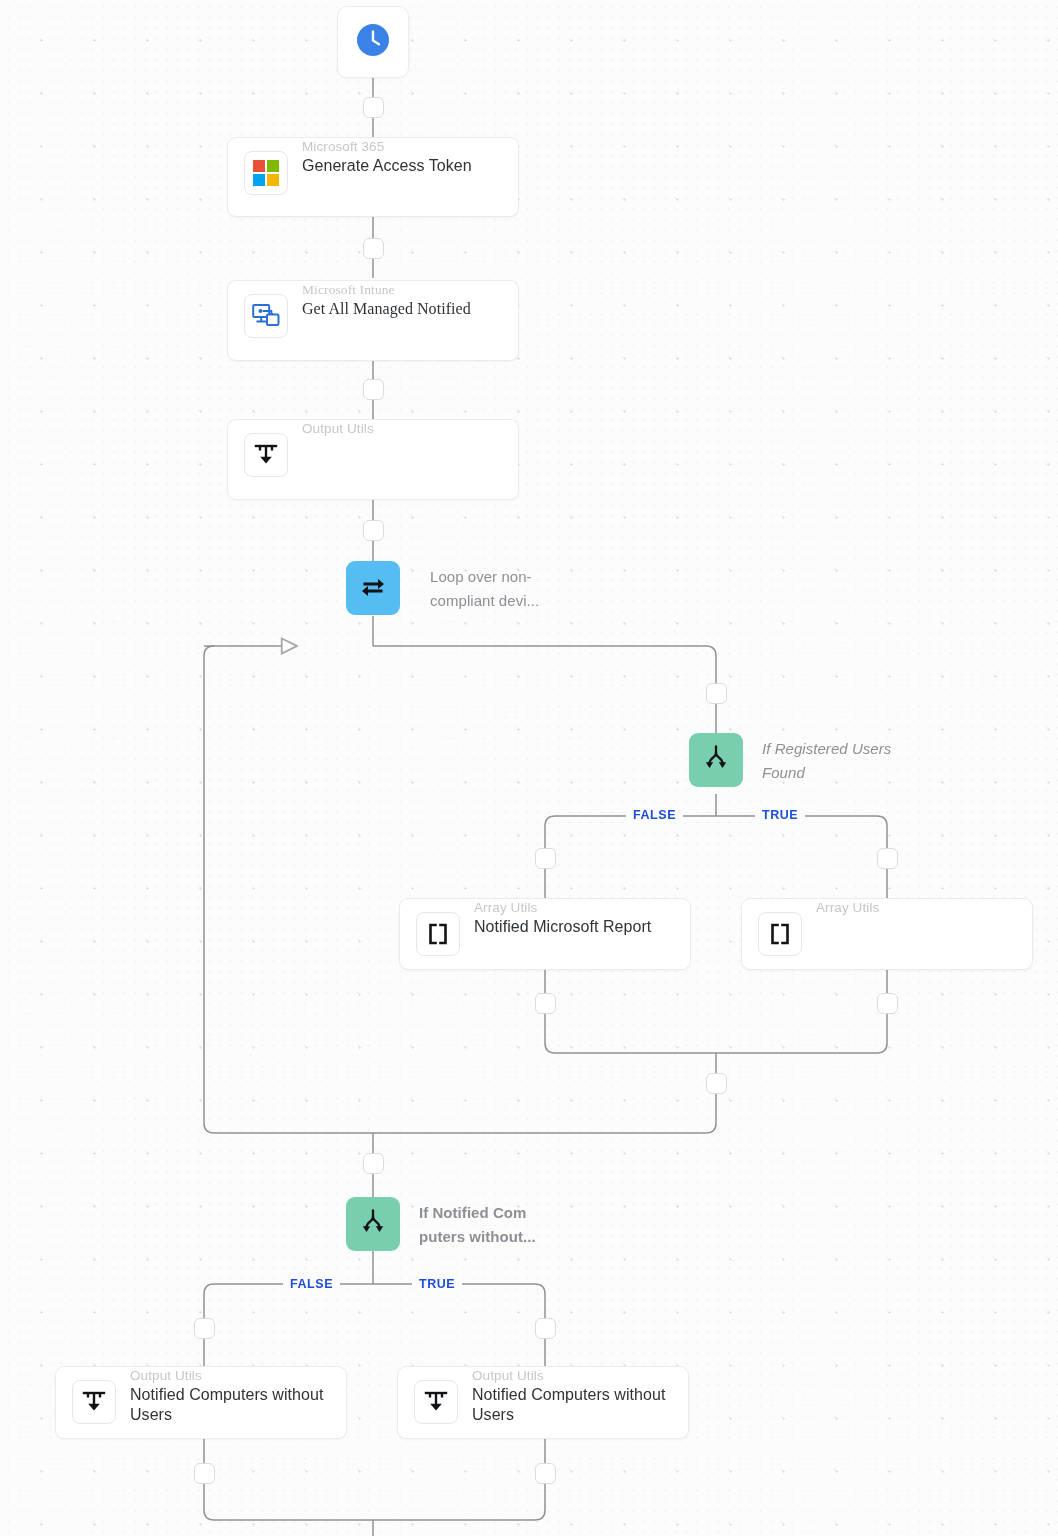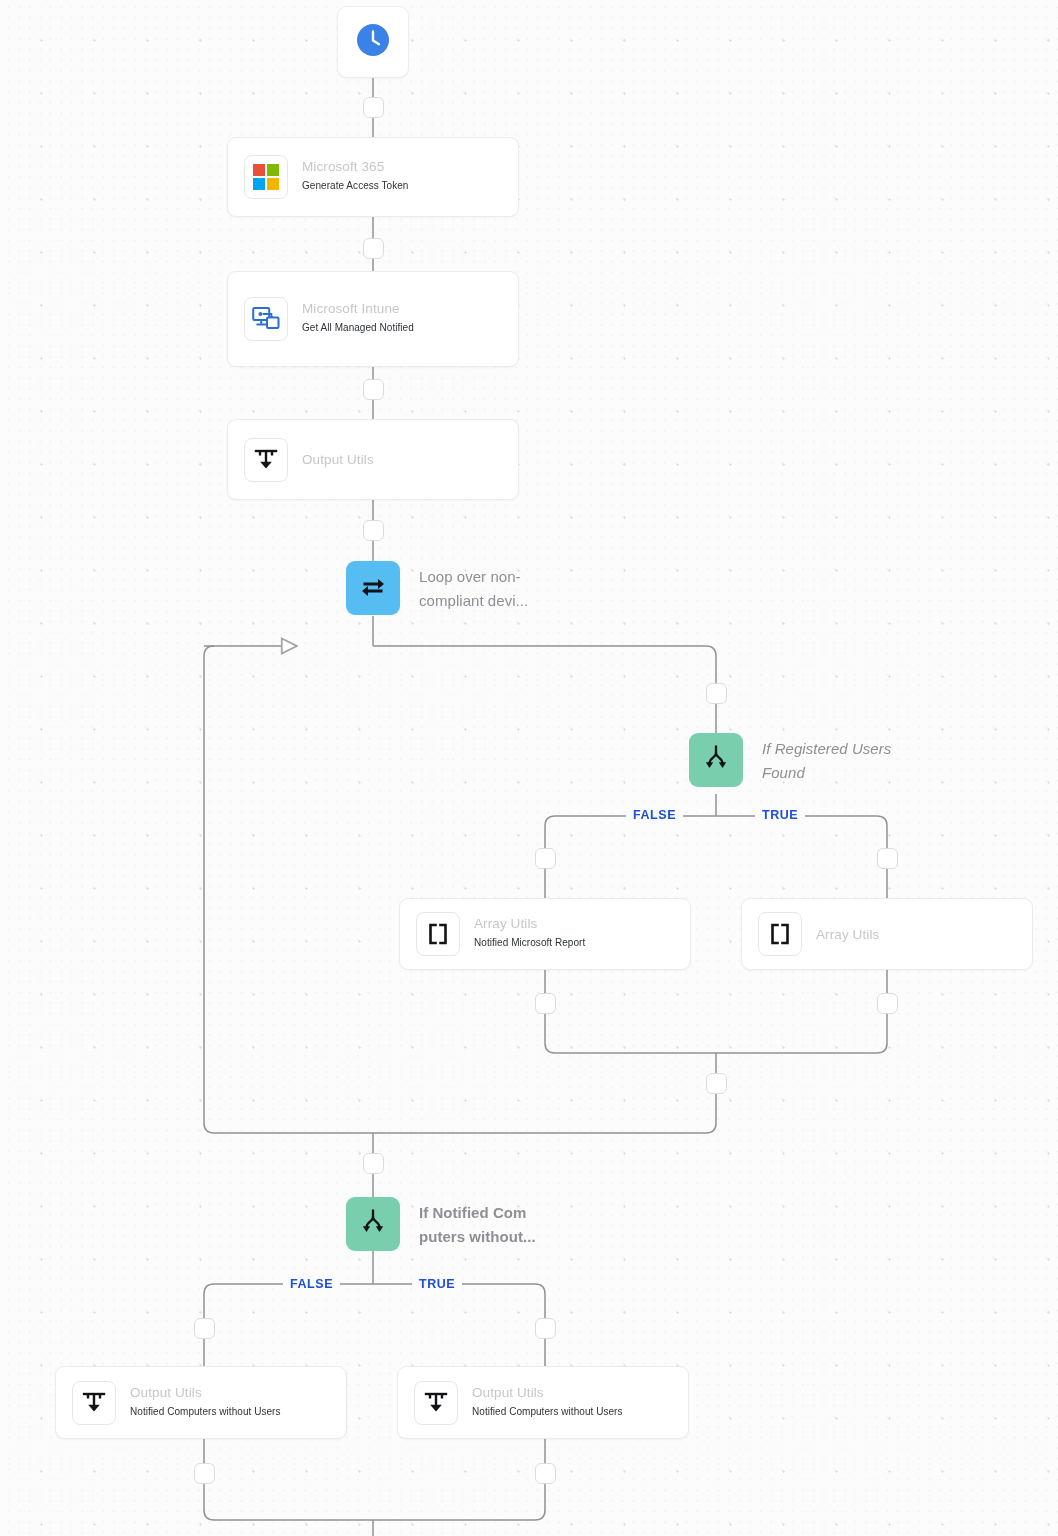--- a/index.html
+++ b/index.html
@@ -19,21 +19,21 @@
       radial-gradient(circle, #eeeef0 0.9px, transparent 1.0px);
     background-size: 53px 53px, 10.6px 10.6px;
     background-position: 15px 14px, 3px 2px;
   }
   #edges { position: absolute; inset: 0; width: 1058px; height: 1536px; pointer-events: none; }
 
   
   .node {
     position: absolute;
     display: flex;
-    align-items: center;
+    align-items: flex-start;
     background: #ffffff;
     border: 1px solid #ebebeb;
     border-radius: 9px;
     box-shadow: 0 1px 2px rgba(16,18,24,0.035);
   }
   .node-icon {
     width: 44px; height: 44px;
     flex: 0 0 44px;
     margin: 13px 0 13px 16px;
     border: 1px solid #e7e7e7;
@@ -41,21 +41,21 @@
     background: #fff;
     display: flex; align-items: center; justify-content: center;
   }
   .node-text { padding: 0 16px 0 14px; min-width: 0; }
   .node-kind {
     font-size: 13.5px; color: #c6c7ca;
     line-height: 17px; letter-spacing: 0.1px;
     white-space: nowrap;
   }
   .node-title {
-    font-size: 10px; color: #2e3338;
+    font-size: 16px; color: #2e3338;
     line-height: 19.5px; letter-spacing: 0.05px;
     margin-top: 1px;
   }
 
   
   .sq-node {
     position: absolute;
     width: 54px; height: 54px;
     border-radius: 9px;
     display: flex; align-items: center; justify-content: center;
@@ -194,21 +194,21 @@
         <rect x="0" y="14" width="12" height="12" fill="#00a4ef"></rect>
         <rect x="14" y="14" width="12" height="12" fill="#f2b600"></rect>
       </svg>
     </div>
     <div class="node-text">
       <div class="node-kind">Microsoft 365</div>
       <div class="node-title">Generate Access Token</div>
     </div>
   </div>
 
-  <div class="node" style="left:227px; top:271px; width:292px; height:96px;">
+  <div class="node" style="left:227px; top:280px; width:292px; height:81px;font-family:Liberation Serif, serif;">
     <div class="node-icon">
       <svg width="28" height="26" viewBox="0 0 28 26" xmlns="http://www.w3.org/2000/svg">
         <rect x="1.2" y="2" width="16" height="12" rx="1.2" fill="none" stroke="#2b6fd6" stroke-width="2"></rect>
         <path d="M9.2 14 L9.2 18.5 M5.2 18.5 L13.2 18.5" stroke="#2b6fd6" stroke-width="2" stroke-linecap="round"></path>
         <rect x="15" y="11.5" width="11.5" height="10.5" rx="1.2" fill="#ffffff" stroke="#2b6fd6" stroke-width="2"></rect>
         <circle cx="8.4" cy="8" r="1.9" fill="#2b6fd6"></circle>
         <path d="M10.6 8 L19.4 8 L19.4 11.5" fill="none" stroke="#2b6fd6" stroke-width="1.8"></path>
         <path d="M17.6 9.9 L19.6 11.9 L21.6 9.9" fill="#2b6fd6"></path>
       </svg>
     </div>
@@ -233,21 +233,21 @@
   </div>
 
   <div class="sq-node loop" style="left:346px; top:561px;">
     <span>
       <svg width="30" height="30" viewBox="0 0 30 30" xmlns="http://www.w3.org/2000/svg">
         <path d="M5.5 11.5 L20 11.5 L20 8 L26 13 L20 18 L20 14.5 L5.5 14.5 Z" fill="#111316"></path>
         <path d="M24.5 18.5 L10 18.5 L10 15 L4 20 L10 25 L10 21.5 L24.5 21.5 Z" fill="#111316"></path>
       </svg>
     </span>
   </div>
-  <div class="sq-label" style="left:419px; top:565px;">Loop over non-compliant devi...</div>
+  <div class="sq-label" style="left:430px; top:565px;">Loop over non-compliant devi...</div>
 
   <div class="sq-node cond" style="left:689px; top:733px;">
     <span>
       <svg width="30" height="30" viewBox="0 0 30 30" xmlns="http://www.w3.org/2000/svg">
         <path d="M15 3.5 L15 10" stroke="#111316" stroke-width="2.3" stroke-linecap="round"></path>
         <path d="M15 10 C15 15, 8.5 14.5, 8.5 20.5" fill="none" stroke="#111316" stroke-width="2.3" stroke-linecap="round"></path>
         <path d="M15 10 C15 15, 21.5 14.5, 21.5 20.5" fill="none" stroke="#111316" stroke-width="2.3" stroke-linecap="round"></path>
         <path d="M4.8 19.2 L8.5 25 L12.2 19.2 Z" fill="#111316"></path>
         <path d="M17.8 19.2 L21.5 25 L25.2 19.2 Z" fill="#111316"></path>
       </svg>

